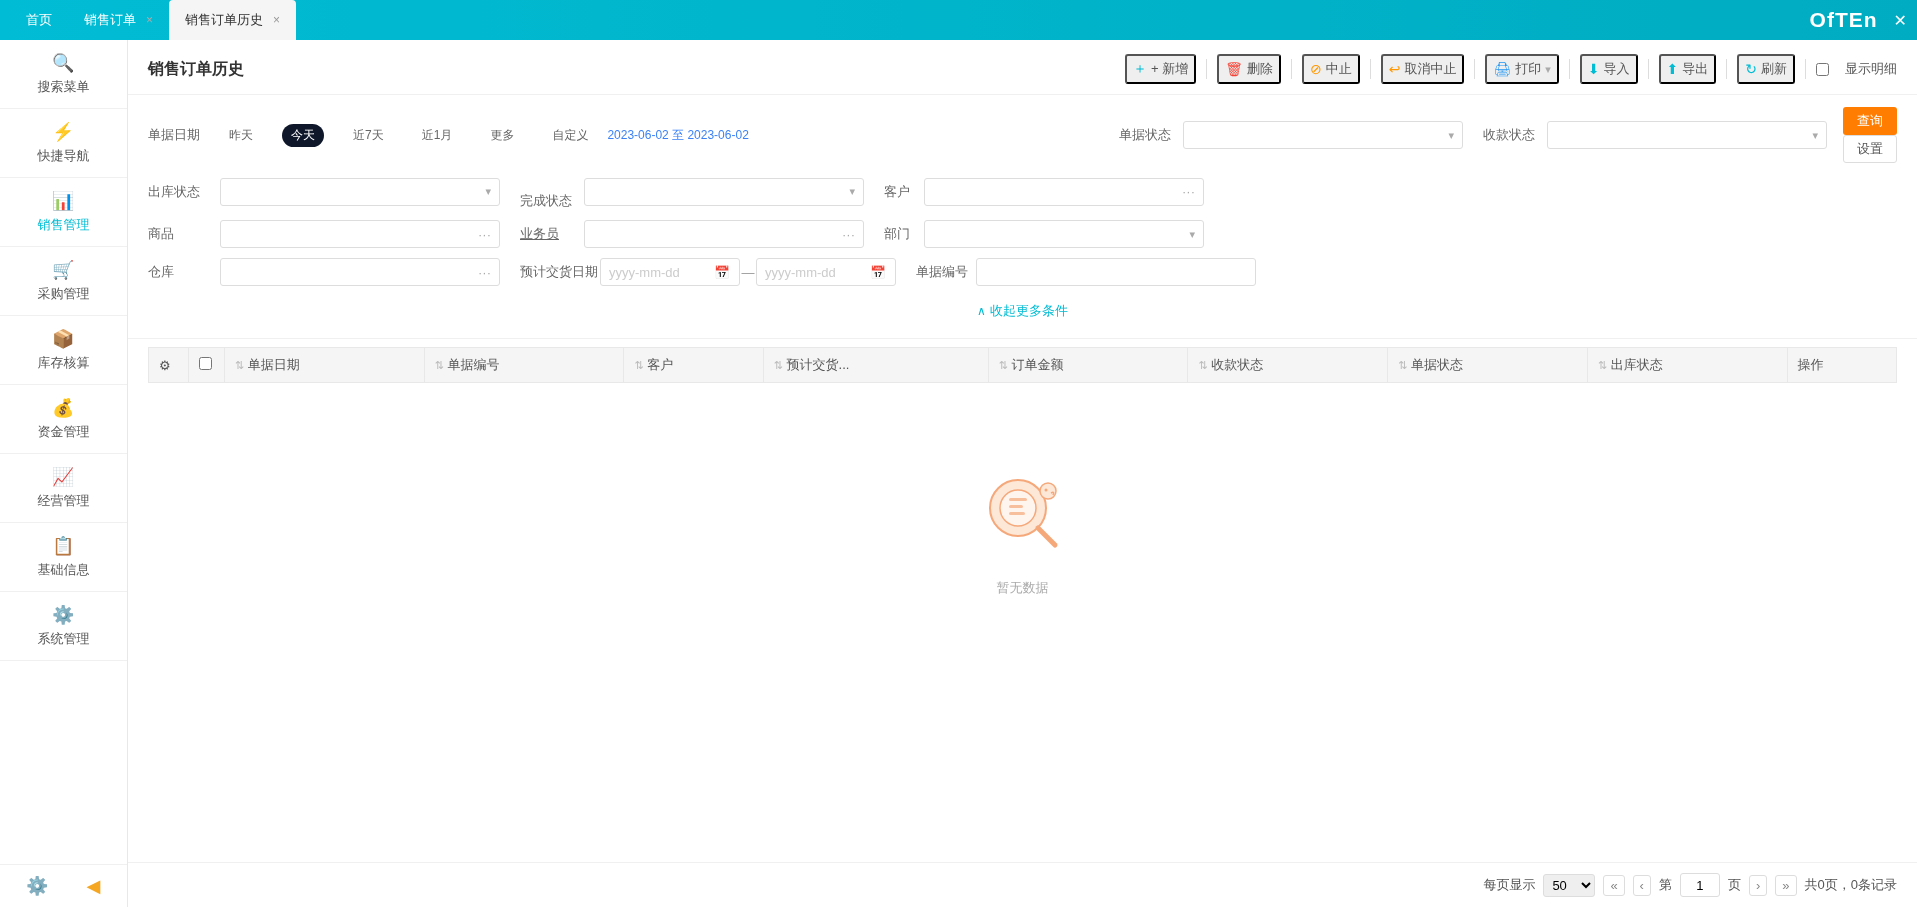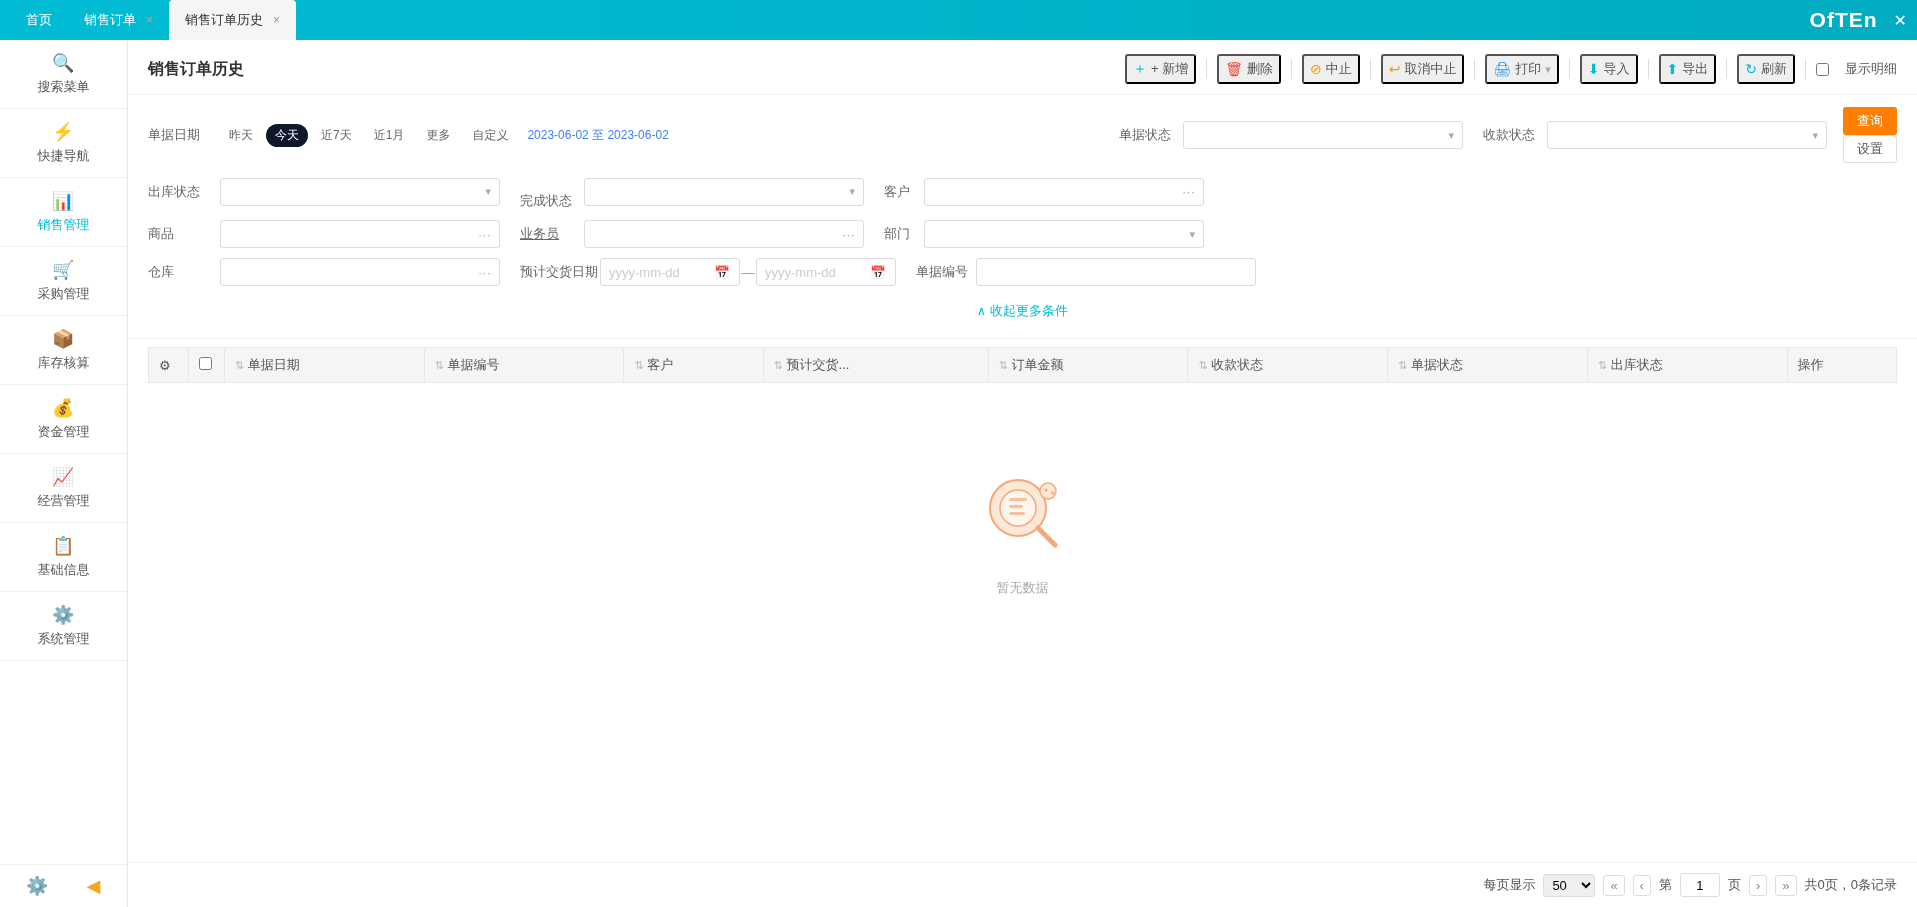--- a/index.html
+++ b/index.html
@@ -182,21 +182,21 @@
     }
     .filter-control {
       display: flex;
       align-items: center;
       gap: 6px;
       flex: 1;
     }
     .date-pills {
       display: flex;
       align-items: center;
-      gap: 4px;
+      gap: 20px;
     }
     .date-pill {
       padding: 2px 8px;
       border-radius: 12px;
       font-size: 12px;
       cursor: pointer;
       color: #666;
       border: 1px solid transparent;
     }
     .date-pill.active {

